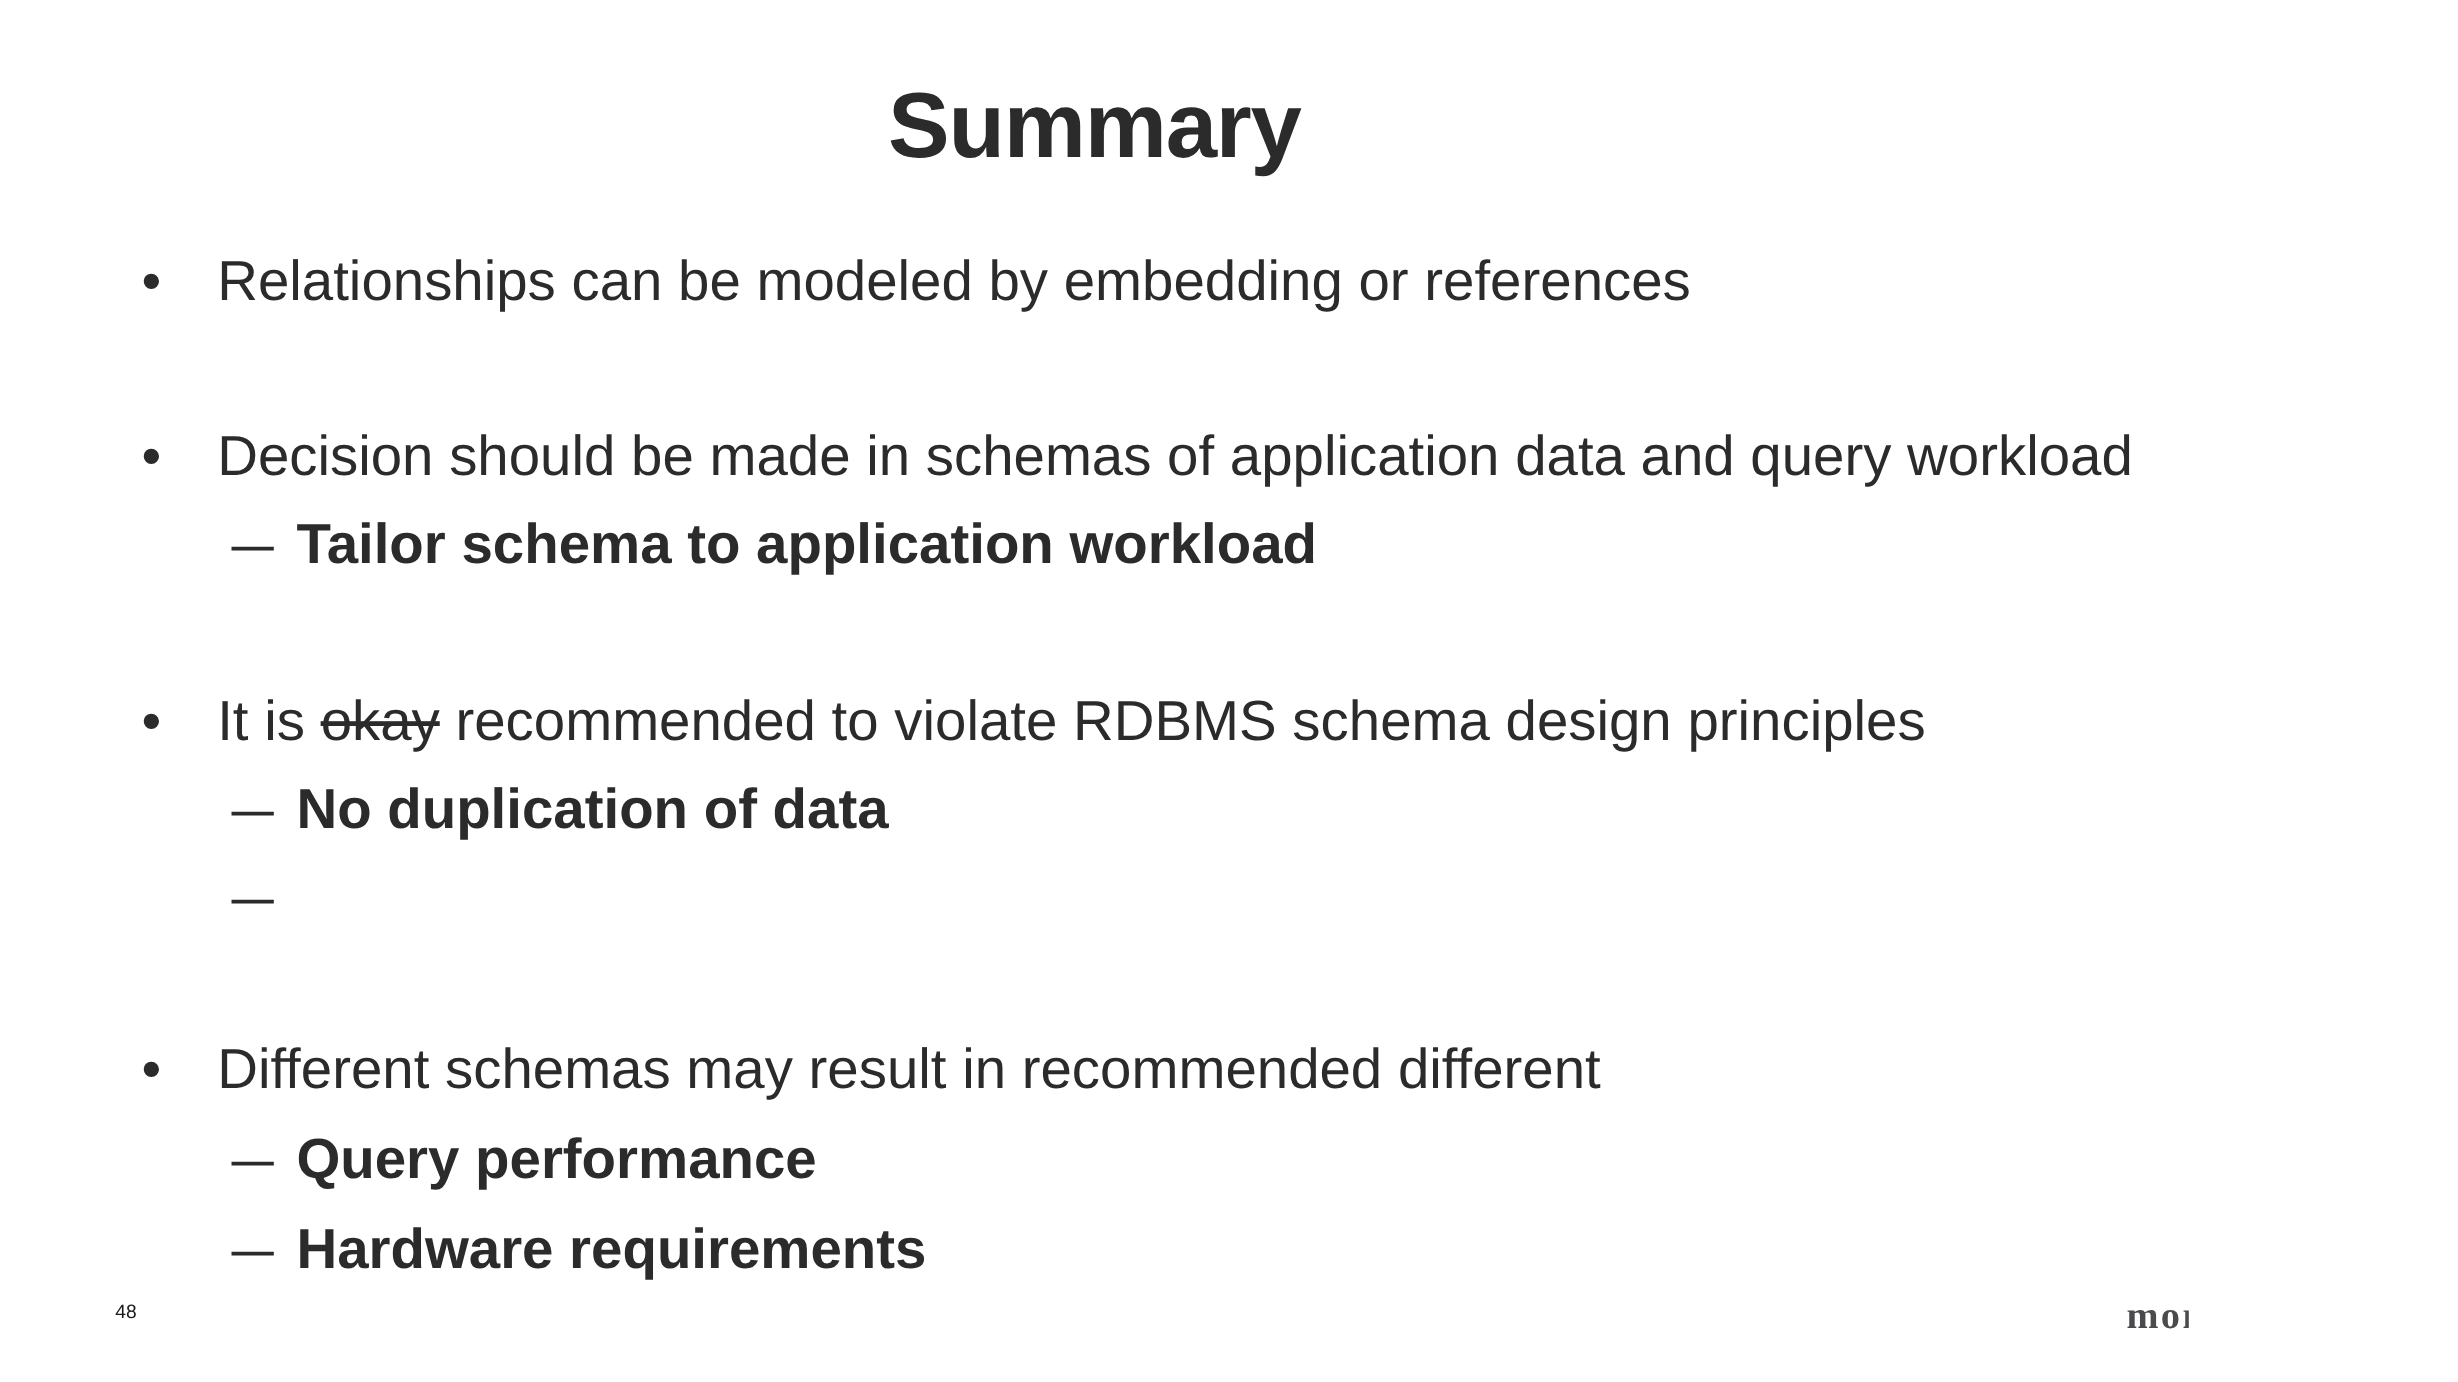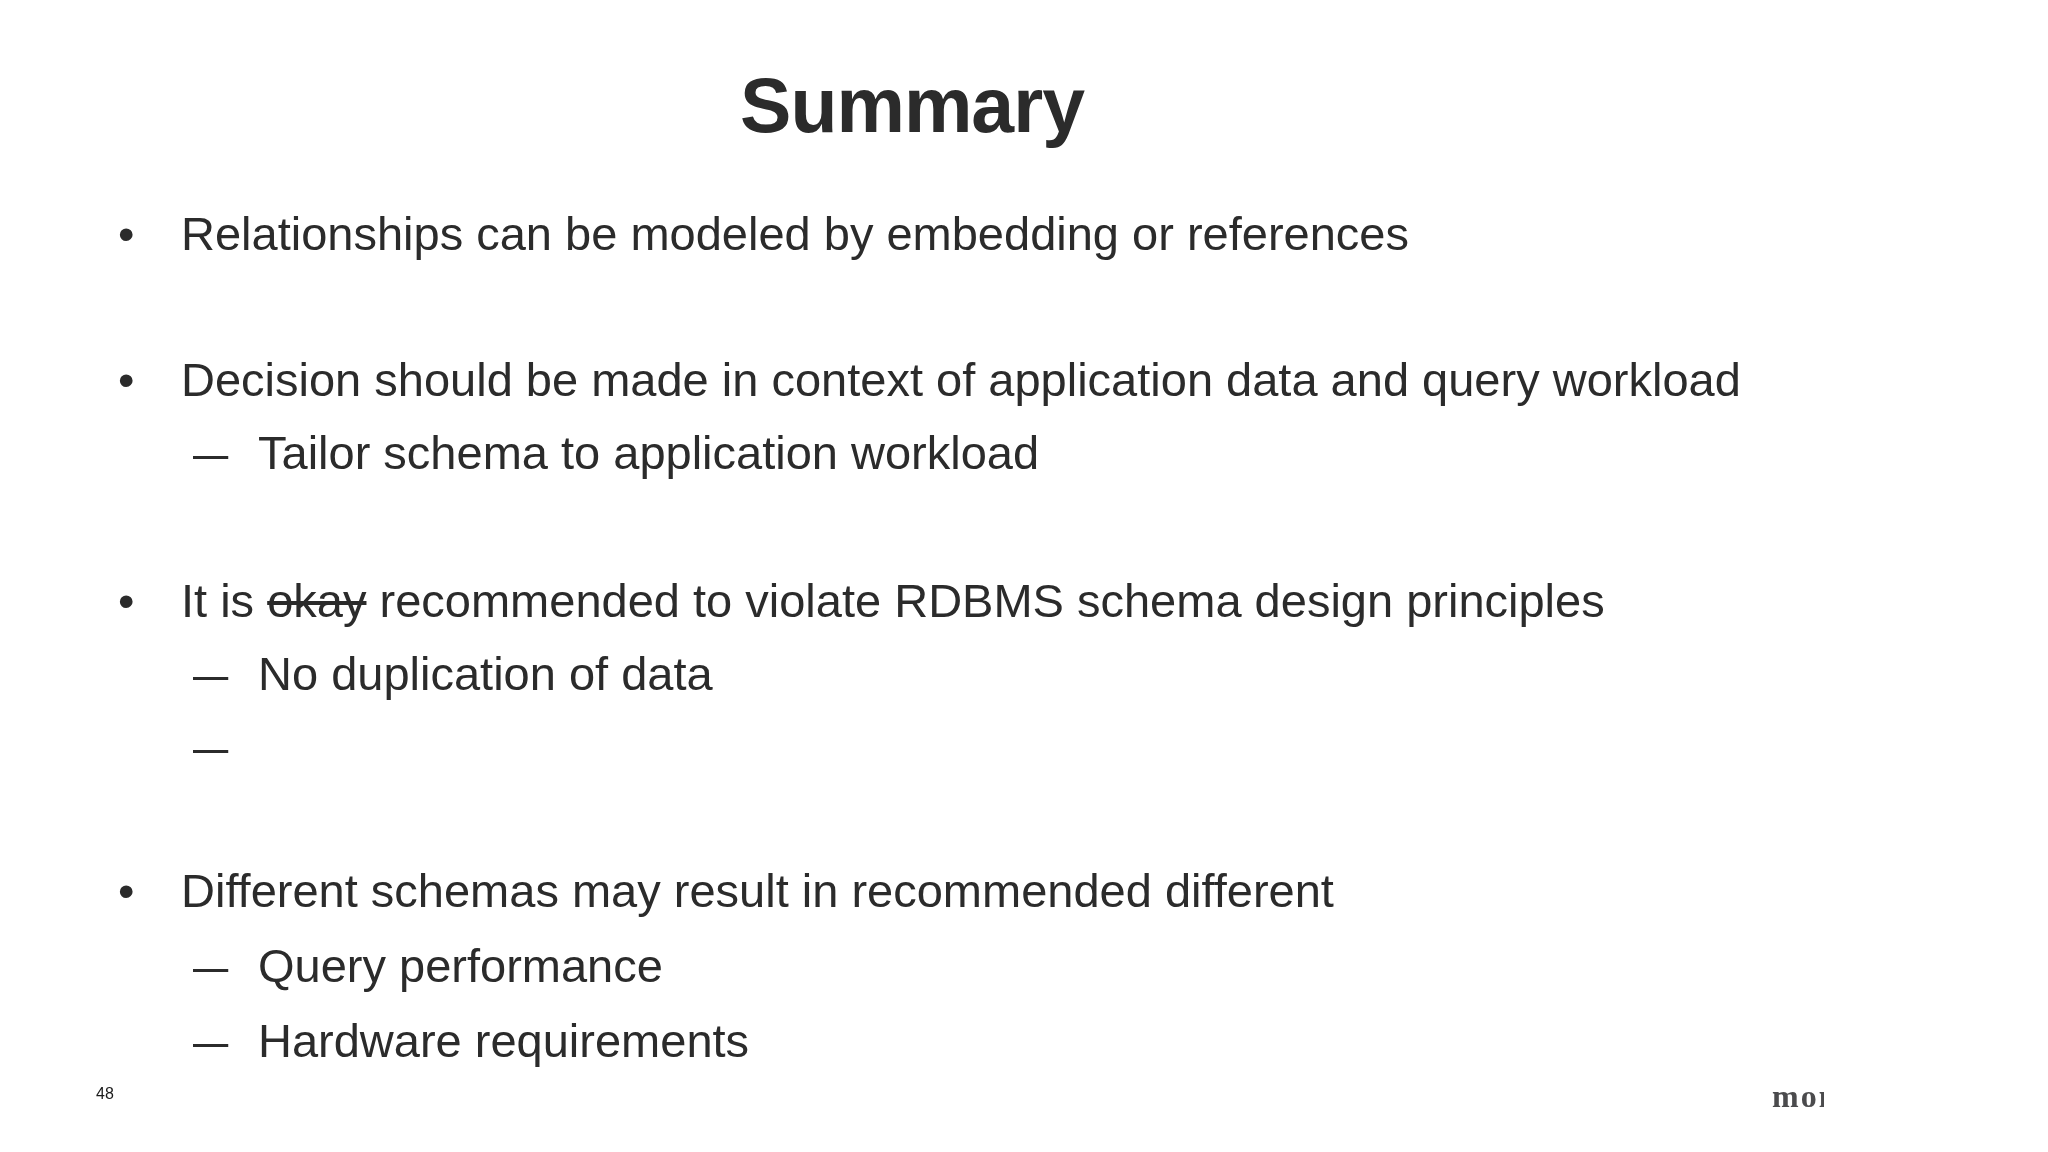--- a/index.html
+++ b/index.html
@@ -27,21 +27,21 @@
     position:absolute;left:0;width:100%;height:72px;
     font-size:47px;line-height:72px;
     color:var(--text);
     white-space:nowrap;
   }
   .line .marker{position:absolute;top:0;}
   .line .text{position:absolute;top:0;}
   .l1 .marker{left:118px;}
   .l1 .text{left:181px;}
   .l2 .marker{left:193px;display:inline-block;transform:scaleX(1.35);transform-origin:left center;}
-  .l2 .text{left:258px;}
+  .l2 .text{left:247px;font-weight:bold;}
   .struck{
     text-decoration:line-through;
     text-decoration-thickness:4px;
     text-align:center;
   }
   .page-number{
     position:absolute;left:96px;top:1082px;
     font-size:16px;line-height:24px;color:#1a1a1a;
   }
   .logo{
@@ -60,21 +60,21 @@
 
   <div class="slide-title">Summary</div>
 
   <div class="line l1" style="top:198px">
     <span class="marker">•</span>
     <span class="text">Relationships can be modeled by embedding or references</span>
   </div>
 
   <div class="line l1" style="top:344px">
     <span class="marker">•</span>
-    <span class="text">Decision should be made in context of application data and query workload</span>
+    <span class="text">Decision should be made in schemas of application data and query workload</span>
   </div>
 
   <div class="line l2" style="top:417px">
     <span class="marker">–</span>
     <span class="text">Tailor schema to application workload</span>
   </div>
 
   <div class="line l1" style="top:565px">
     <span class="marker">•</span>
     <span class="text"><span>It is </span><span class="struck">okay</span><span> recommended to violate RDBMS schema design principles</span></span>

